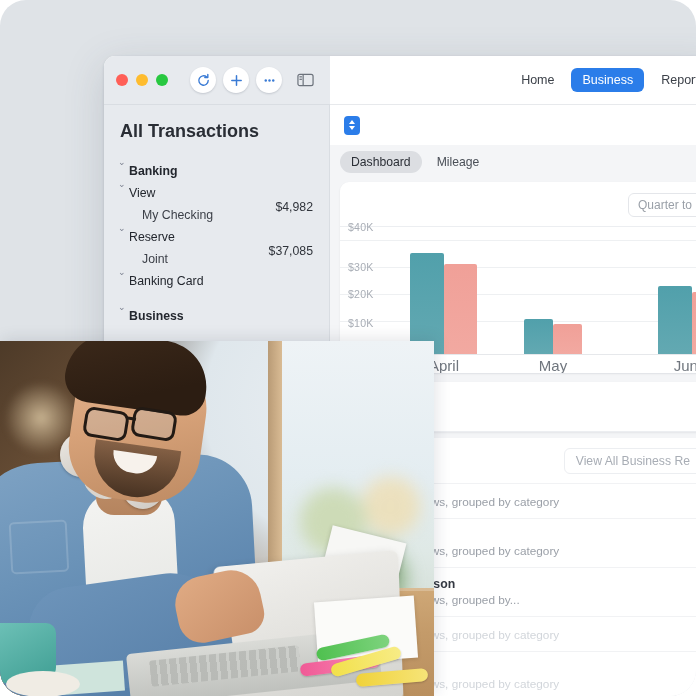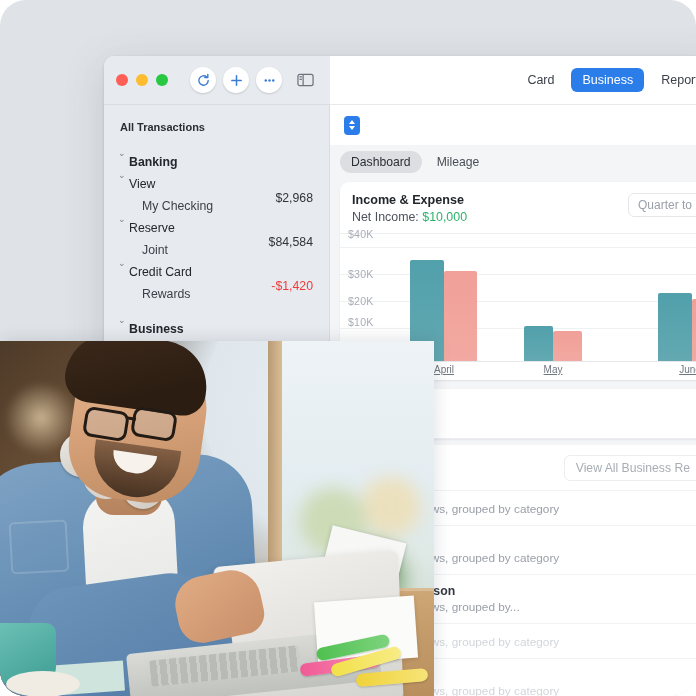--- a/index.html
+++ b/index.html
@@ -76,21 +76,21 @@
 
   
   #win-body { position: absolute; left: 0; top: 49px; right: 0; bottom: 0; display: flex; }
 
   #sidebar {
     width: 226px; background: #e7eaee; padding-top: 12px;
     border-right: 1px solid #d9dde2;
     flex-shrink: 0;
   }
   .sb-title {
-    font-size: 11px; font-weight: bold; color: #2a2e35;
+    font-size: 18px; font-weight: bold; color: #2a2e35;
     padding: 4px 16px 10px 16px;
   }
   .sb-row {
     display: flex; align-items: center;
     height: 22px; padding: 0 16px 0 14px; font-size: 12.3px;
   }
   .sb-row .chev {
     width: 11px; font-size: 9px; color: #7b8190; flex-shrink: 0;
     transform: translateY(-1px);
   }
@@ -159,22 +159,22 @@
   #chart { position: relative; height: 128px; padding: 10px 0 0 0; }
   .gridline { position: absolute; left: 0; right: 0; height: 1px; background: #eef0f2; }
   .ylab {
     position: absolute; left: 8px; font-size: 10.6px; color: #a9aeb6;
     transform: translateY(-50%); letter-spacing: .2px;
   }
   .bar { position: absolute; bottom: 0; border-radius: 2px 2px 0 0; }
   .bar.inc { background: linear-gradient(180deg,#51a0ab 0%, #63a9b2 100%); }
   .bar.exp { background: linear-gradient(180deg,#f0a098 0%, #f2a9a1 100%); }
   .xlab {
-    position: absolute; font-size: 10px; color: #70767e;
-    transform: translateX(-50%); white-space: nowrap; text-decoration: underline;
+    position: absolute; font-size: 15px; color: #70767e;
+    transform: translateX(-50%); white-space: nowrap;
   }
   #chart-axis { position:absolute; left:0; right:0; bottom:0; height:1px; background:#e6e8eb; }
 
   
   #card2 {
     margin: 9px 10px 0 10px; background:#fff; border-radius: 9px;
     box-shadow: 0 1px 2px rgba(40,50,70,.08); padding: 10px 12px 0 12px;
   }
   #c2-title { font-size: 12.4px; font-weight: bold; color:#2a2e35; }
   #c2-sub { font-size: 12.2px; color:#4d525a; margin-top: 2px; }
@@ -426,21 +426,21 @@
             <rect x="1" y="1" width="16" height="12" rx="2"></rect>
             <path d="M6.5 1v12"></path>
             <rect x="2.6" y="3" width="2.6" height="1.3" fill="#6d737c" stroke="none"></rect>
             <rect x="2.6" y="5.6" width="2.6" height="1.3" fill="#6d737c" stroke="none"></rect>
           </svg>
         </span>
       </div>
 
       <div id="titlebar-right">
         <nav id="topnav">
-          <span class="navlink">Card</span>
+          <span class="navlink">Home</span>
           <span class="navlink active">Business</span>
           <span class="navlink">Reports</span>
         </nav>
       </div>
     </div>
 
     <div id="win-body">
 
       <aside id="sidebar">
         <div class="sb-title">All Transactions</div>
@@ -450,43 +450,39 @@
           <span class="lbl">Banking</span>
         </div>
 
         <div class="sb-row group">
           <span class="chev">⌄</span>
           <span class="lbl" style="font-weight:normal">View</span>
         </div>
 
         <div class="sb-row sub indent2">
           <span class="lbl">My Checking</span>
-          <span class="amt">$2,968</span>
+          <span class="amt">$4,982</span>
         </div>
 
 
         <div class="sb-row group">
           <span class="chev">⌄</span>
           <span class="lbl" style="font-weight:normal">Reserve</span>
         </div>
 
         <div class="sb-row sub indent2">
           <span class="lbl">Joint</span>
-          <span class="amt">$84,584</span>
+          <span class="amt">$37,085</span>
         </div>
 
         <div class="sb-row group">
           <span class="chev">⌄</span>
-          <span class="lbl" style="font-weight:normal">Credit Card</span>
-        </div>
-
-        <div class="sb-row sub indent2">
-          <span class="lbl">Rewards</span>
-          <span class="amt neg">-$1,420</span>
-        </div>
+          <span class="lbl" style="font-weight:normal">Banking Card</span>
+        </div>
+
 
 
         <div class="sb-spacer"></div>
 
         <div class="sb-row group">
           <span class="chev">⌄</span>
           <span class="lbl">Business</span>
         </div>
       </aside>
 
@@ -501,39 +497,33 @@
           </div>
         </div>
 
         <div id="subtabs">
           <span class="subtab active">Dashboard</span>
           <span class="subtab">Mileage</span>
         </div>
 
         <div id="chart-card">
           <div id="chart-card-head">
-            <div>
-              <div id="cc-title">Income &amp; Expense</div>
-              <div id="cc-sub">
-                <span>Net Income: </span><b>$10,000</b>
-              </div>
-            </div>
             <span id="range-pill">Quarter to</span>
           </div>
 
           <div id="chart">
 
             <div class="gridline" style="top:13px"></div>
             <div class="gridline" style="top:40px"></div>
             <div class="gridline" style="top:67px"></div>
             <div class="gridline" style="top:94px"></div>
             <span class="ylab" style="top:0">$40K</span>
             <span class="ylab" style="top:40px">$30K</span>
             <span class="ylab" style="top:67px">$20K</span>
-            <span class="ylab" style="top:88px">$10K</span>
+            <span class="ylab" style="top:96px">$10K</span>
 
             <div class="bar inc" style="left:70px;  width:34px; height:102px;"></div>
             <div class="bar exp" style="left:104px; width:33px; height:91px;"></div>
 
             <div class="bar inc" style="left:184px; width:29px; height:36px;"></div>
             <div class="bar exp" style="left:213px; width:29px; height:31px;"></div>
 
             <div class="bar inc" style="left:318px; width:34px; height:69px;"></div>
             <div class="bar exp" style="left:352px; width:34px; height:63px;"></div>
 

